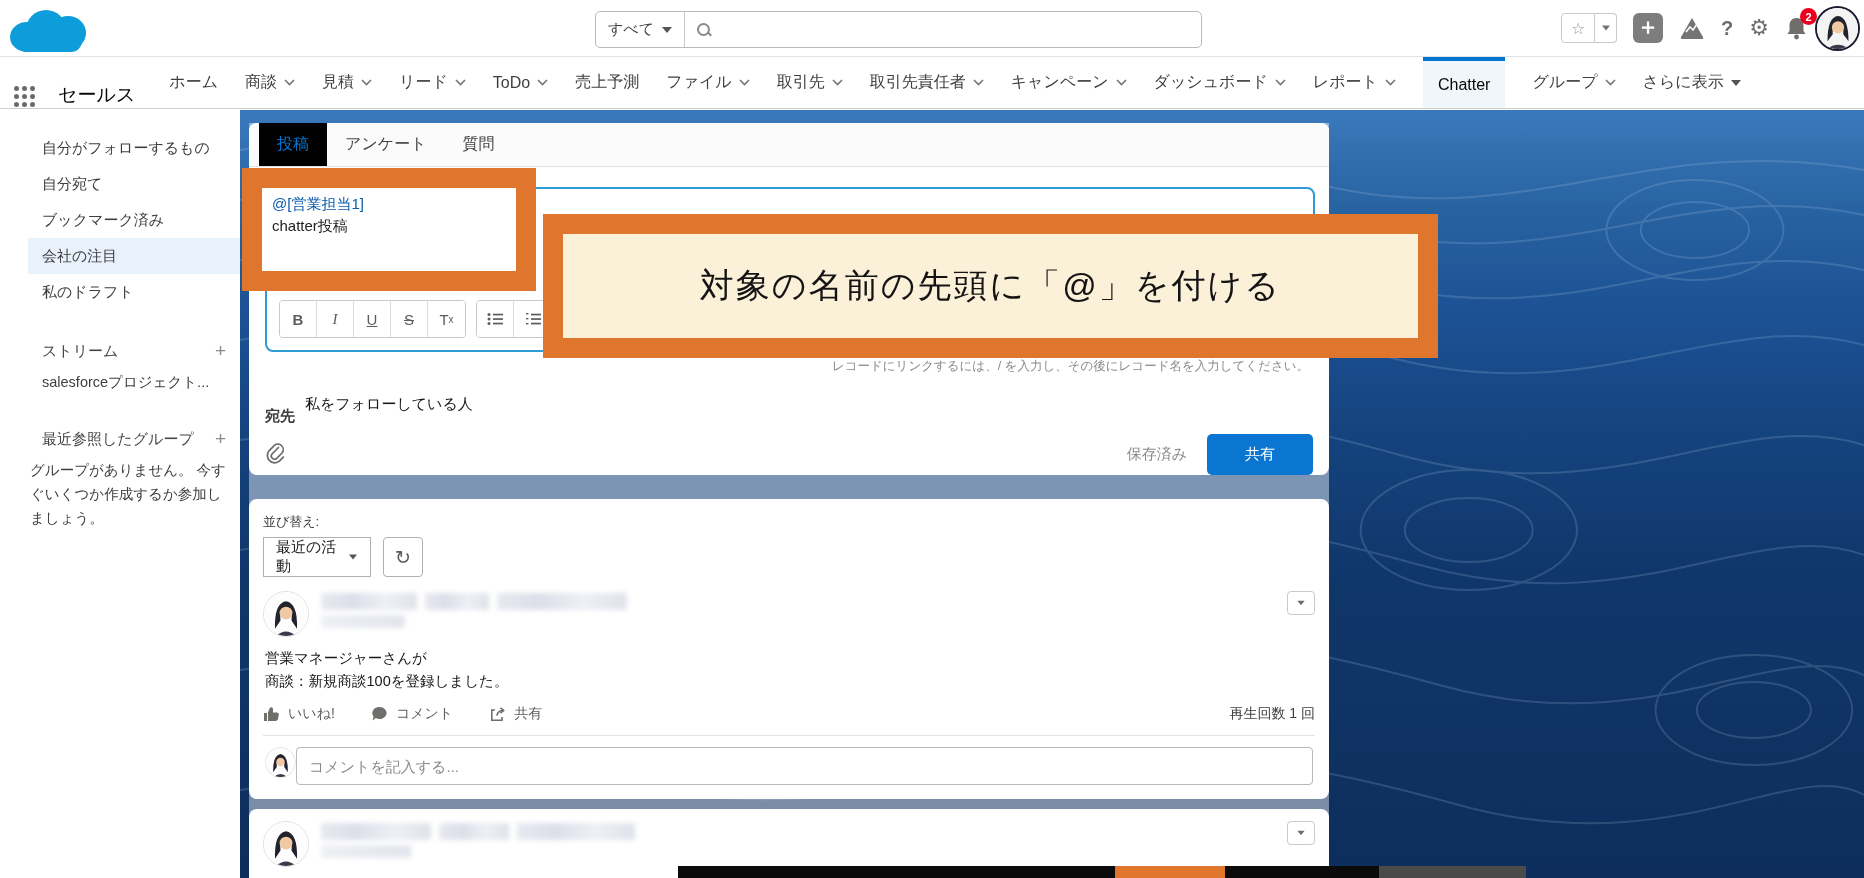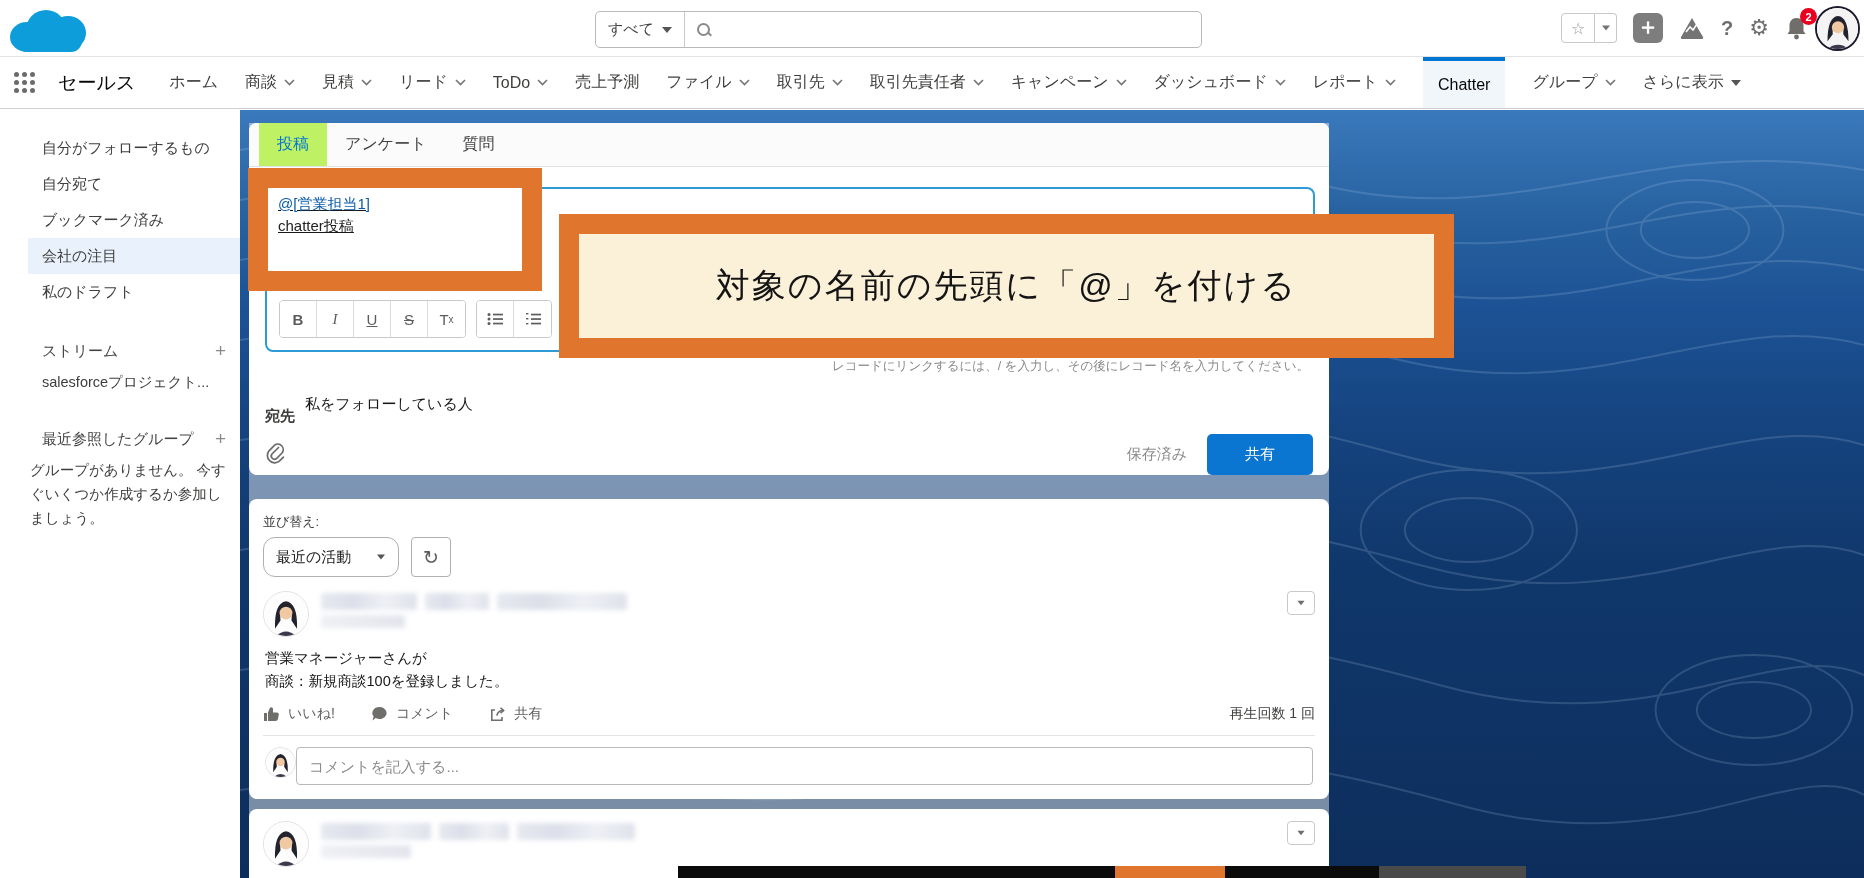--- a/index.html
+++ b/index.html
@@ -30,21 +30,21 @@
   .fav-caret .caret-down { border-top-color:#747474; transform:scale(.8); }
   .plus-btn { width:30px; height:30px; border-radius:6px; background:#7d7d7d; color:#fff; font-size:22px; line-height:28px; text-align:center; font-weight:bold; }
   .th-icon svg, .bell svg { display:block; }
   .help-q { font-size:20px; font-weight:bold; color:#706e6b; }
   .gear { font-size:22px; color:#706e6b; line-height:1; }
   .bell { position:relative; }
   .badge { position:absolute; top:-8px; right:-9px; min-width:17px; height:17px; border-radius:9px; background:#ea001e; color:#fff; font-size:11px; font-weight:bold; display:flex; align-items:center; justify-content:center; padding:0 3px; }
   .gavatar { position:absolute; right:4px; top:6px; width:45px; height:45px; border-radius:50%; overflow:hidden; border:2px solid #1b1b2f; background:#fff; }
 
   
-  .navbar { position:relative; height:52px; background:#fff; border-bottom:1px solid #cfcfcf; display:flex; align-items:center; padding-left:14px; }
+  .navbar { position:relative; height:52px; background:#fff; border-bottom:1px solid #cfcfcf; display:flex; align-items:flex-end; padding-left:14px; }
   .waffle { width:22px; height:22px; display:grid; grid-template-columns:repeat(3,6px); grid-template-rows:repeat(3,6px); gap:2px; margin-right:22px; cursor:pointer; }
   .waffle span { width:5px; height:5px; border-radius:50%; background:#6b6b6b; }
   .app-name { font-size:19px; color:#080707; margin-right:34px; white-space:nowrap; }
   .nav-items { display:flex; align-items:center; height:100%; gap:27px; }
   .nav-item { display:flex; align-items:center; gap:7px; font-size:16px; color:#3e3e3c; height:100%; white-space:nowrap; cursor:pointer; }
   .nav-item.active { background:#f1f6fb; border-top:4px solid #0176d3; padding:0 15px; color:#080707; }
   .chev { width:11px; height:7px; }
   .chev path { stroke:#747474; stroke-width:1.6; fill:none; }
 
   
@@ -59,21 +59,21 @@
 
   .content { position:relative; flex:1; background:linear-gradient(180deg,#3a79bc 0%,#27619f 14%,#1c5295 26%,#15437e 42%,#10376b 60%,#0d2e5c 100%); overflow:hidden; }
   .topo { position:absolute; inset:0; width:100%; height:100%; }
 
   .main-col { position:absolute; left:9px; top:13px; width:1080px; bottom:0; background:rgba(255,255,255,.45); }
   .card { background:#fff; border-radius:8px; }
 
   
   .tabs { height:44px; display:flex; align-items:stretch; background:#fbfbfb; border-bottom:1px solid #e2e2e2; border-radius:8px 8px 0 0; padding-left:10px; }
   .tab { display:flex; align-items:center; padding:0 18px; font-size:16px; color:#444; cursor:pointer; }
-  .tab.active { background:#bef264; color:#0176d3; }
+  .tab.active { background:#000000; color:#0176d3; }
   .composer { margin:20px 14px 0 16px; height:165px; border:2px solid #2e9bd6; border-radius:8px; display:flex; flex-direction:column; justify-content:flex-end; }
   .rt-toolbar { display:flex; gap:10px; padding:0 12px 12px 12px; }
   .rt-group { display:flex; border:1px solid #c9c9c9; border-radius:4px; overflow:hidden; }
   .rt-btn { width:37px; height:36px; display:flex; align-items:center; justify-content:center; background:#fff; border-right:1px solid #dcdcdc; color:#5c5c5c; font-size:15px; cursor:pointer; }
   .rt-btn:last-child { border-right:none; }
   .rt-b { font-weight:bold; }
   .rt-i { font-style:italic; font-family:"Liberation Serif","DejaVu Serif",serif; }
   .rt-u { text-decoration:underline; }
   .rt-s { text-decoration:line-through; }
   .rt-tx sub { font-size:10px; }
@@ -82,21 +82,21 @@
   .to-label { font-weight:bold; color:#3e3e3c;margin-top:24px; }
   .bottom-row { margin:8px 16px 12px; display:flex; align-items:center; }
   .spacer { flex:1; }
   .saved { color:#8a8a8a; font-size:15px; margin-right:20px; }
   .share-btn { background:#0b76d1; color:#fff; font-size:15px; border:none; border-radius:5px; padding:11px 38px; cursor:pointer; font-family:inherit; }
 
   
   .feed-card { margin-top:24px; padding:14px 14px 8px; border-radius:8px; }
   .sort-label { font-size:13px; color:#3e3e3c; }
   .feed-controls { margin-top:6px; display:flex; align-items:center; }
-  .sort-dd { width:136px; height:40px; border:1px solid #b0b0b0; border-radius:12px; display:flex; align-items:center; justify-content:space-between; padding:0 12px; font-size:15px; color:#222; cursor:pointer; background:#fff; }
+  .sort-dd { width:108px; height:40px; border:1px solid #b0b0b0; border-radius:0; display:flex; align-items:center; justify-content:space-between; padding:0 12px; font-size:15px; color:#222; cursor:pointer; background:#fff; }
   .sort-dd .caret-down { transform:scale(.8); }
   .feed-search { margin-left:auto; width:330px; height:40px; border:1px solid #b0b0b0; border-radius:4px; display:flex; align-items:center; gap:9px; padding:0 12px; background:#fff; }
   .feed-search input { border:none; outline:none; flex:1; font-size:15px; font-family:inherit; color:#333; }
   .feed-search input::placeholder { color:#8a8a8a; }
   .refresh-btn { margin-left:12px; width:40px; height:40px; border:1px solid #b0b0b0; border-radius:4px; background:#fff; display:flex; align-items:center; justify-content:center; font-size:19px; color:#5c5c5c; cursor:pointer; }
   .feed-item-head { margin-top:14px; display:flex; align-items:flex-start; }
   .avatar { width:46px; height:46px; border-radius:50%; overflow:hidden; background:#fff; border:1px solid #e0e0e0; flex:0 0 46px; }
   .blur-col { margin-left:12px; padding-top:2px; }
   .blur-row { display:flex; gap:8px; }
   .blur-bar { height:17px; border-radius:2px; background:linear-gradient(90deg,#e7e9f0,#dcdfe9,#eef0f5,#dfe2ea); filter:blur(2.5px); }
@@ -108,24 +108,24 @@
   .action { display:flex; align-items:center; gap:8px; cursor:pointer; }
   .action svg { display:block; }
   .views { margin-left:auto; color:#3e3e3c; }
   .comment-zone { margin-top:12px; border-top:1px solid #e3e3e3; padding:11px 2px 6px; display:flex; align-items:flex-start; }
   .avatar.small { width:31px; height:31px; flex:0 0 31px; }
   .comment-input { flex:1; height:38px; border:1px solid #b8b8b8; border-radius:4px; padding:0 12px; font-size:15px; font-family:inherit; color:#333; }
   .comment-input::placeholder { color:#8a8a8a; }
   .feed-card.item2 { margin-top:10px; padding-top:12px; height:140px; }
 
   
-  .anno-box { position:absolute; left:8px; top:58px; width:294px; height:123px; border:20px solid #e0752d; background:#fff; padding:5px 0 0 10px; z-index:30;text-decoration:underline; }
+  .anno-box { position:absolute; left:2px; top:58px; width:294px; height:123px; border:20px solid #e0752d; background:#fff; padding:5px 0 0 10px; z-index:30; }
   .anno-box .mention { color:#0b5cab; font-size:15px; line-height:22px; }
   .anno-box .plain { color:#222; font-size:15px; line-height:22px; }
-  .callout { position:absolute; left:319px; top:104px; width:895px; height:144px; border:20px solid #e0752d; background:#fbf0d8; display:flex; align-items:center; justify-content:center; z-index:31; }
+  .callout { position:absolute; left:303px; top:104px; width:895px; height:144px; border:20px solid #e0752d; background:#fbf0d8; display:flex; align-items:center; justify-content:center; z-index:31; }
   .callout-text { font-size:34px; color:#141414; letter-spacing:2px; }
 
   
   .scrubber { position:absolute; left:678px; top:866px; width:848px; height:12px; background:#0b0b0b; z-index:50; }
   .scrub-orange { position:absolute; left:437px; top:0; width:110px; height:12px; background:#e0752d; }
   .scrub-grey { position:absolute; left:701px; top:0; width:147px; height:12px; background:#4a4a4a; }
 </style>
 </head>
 <body>
 

